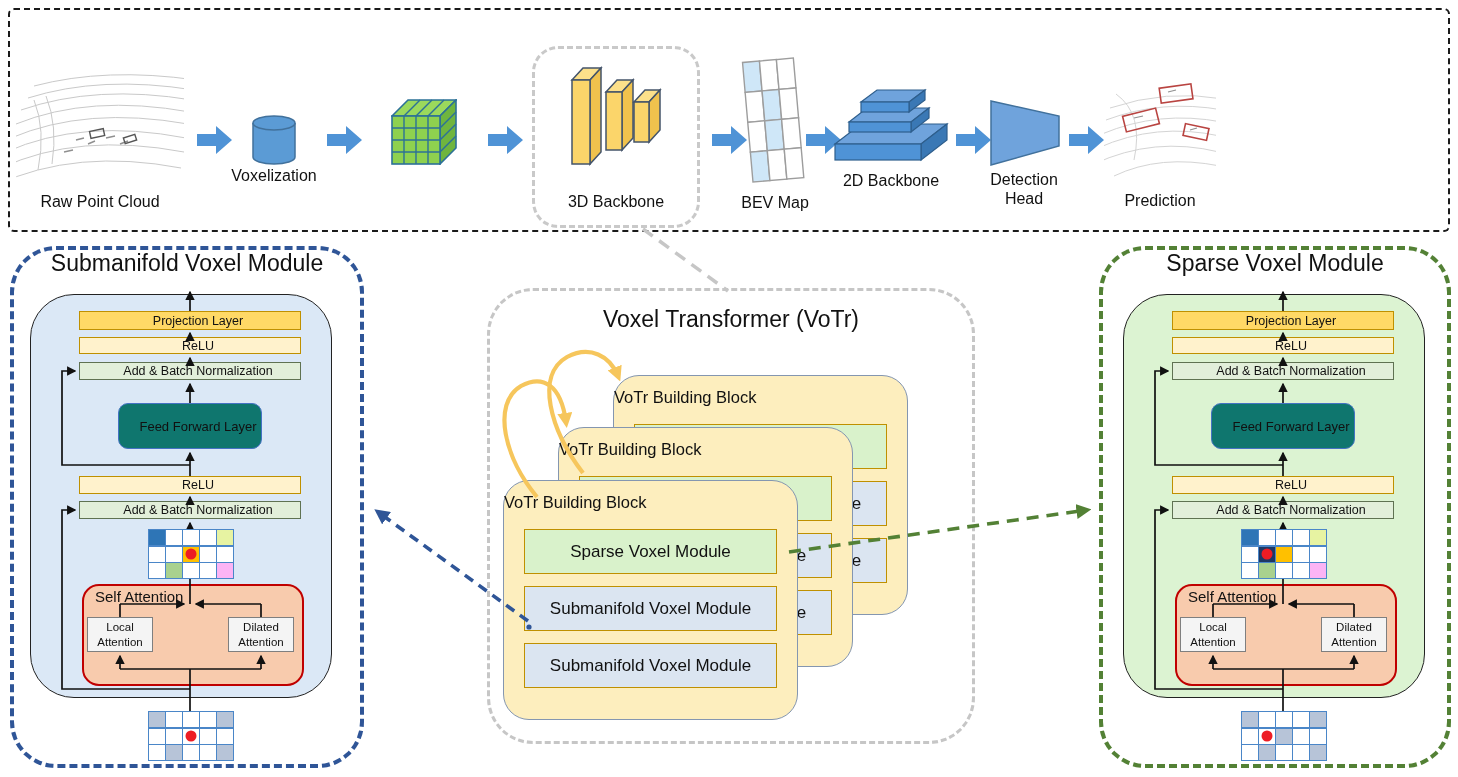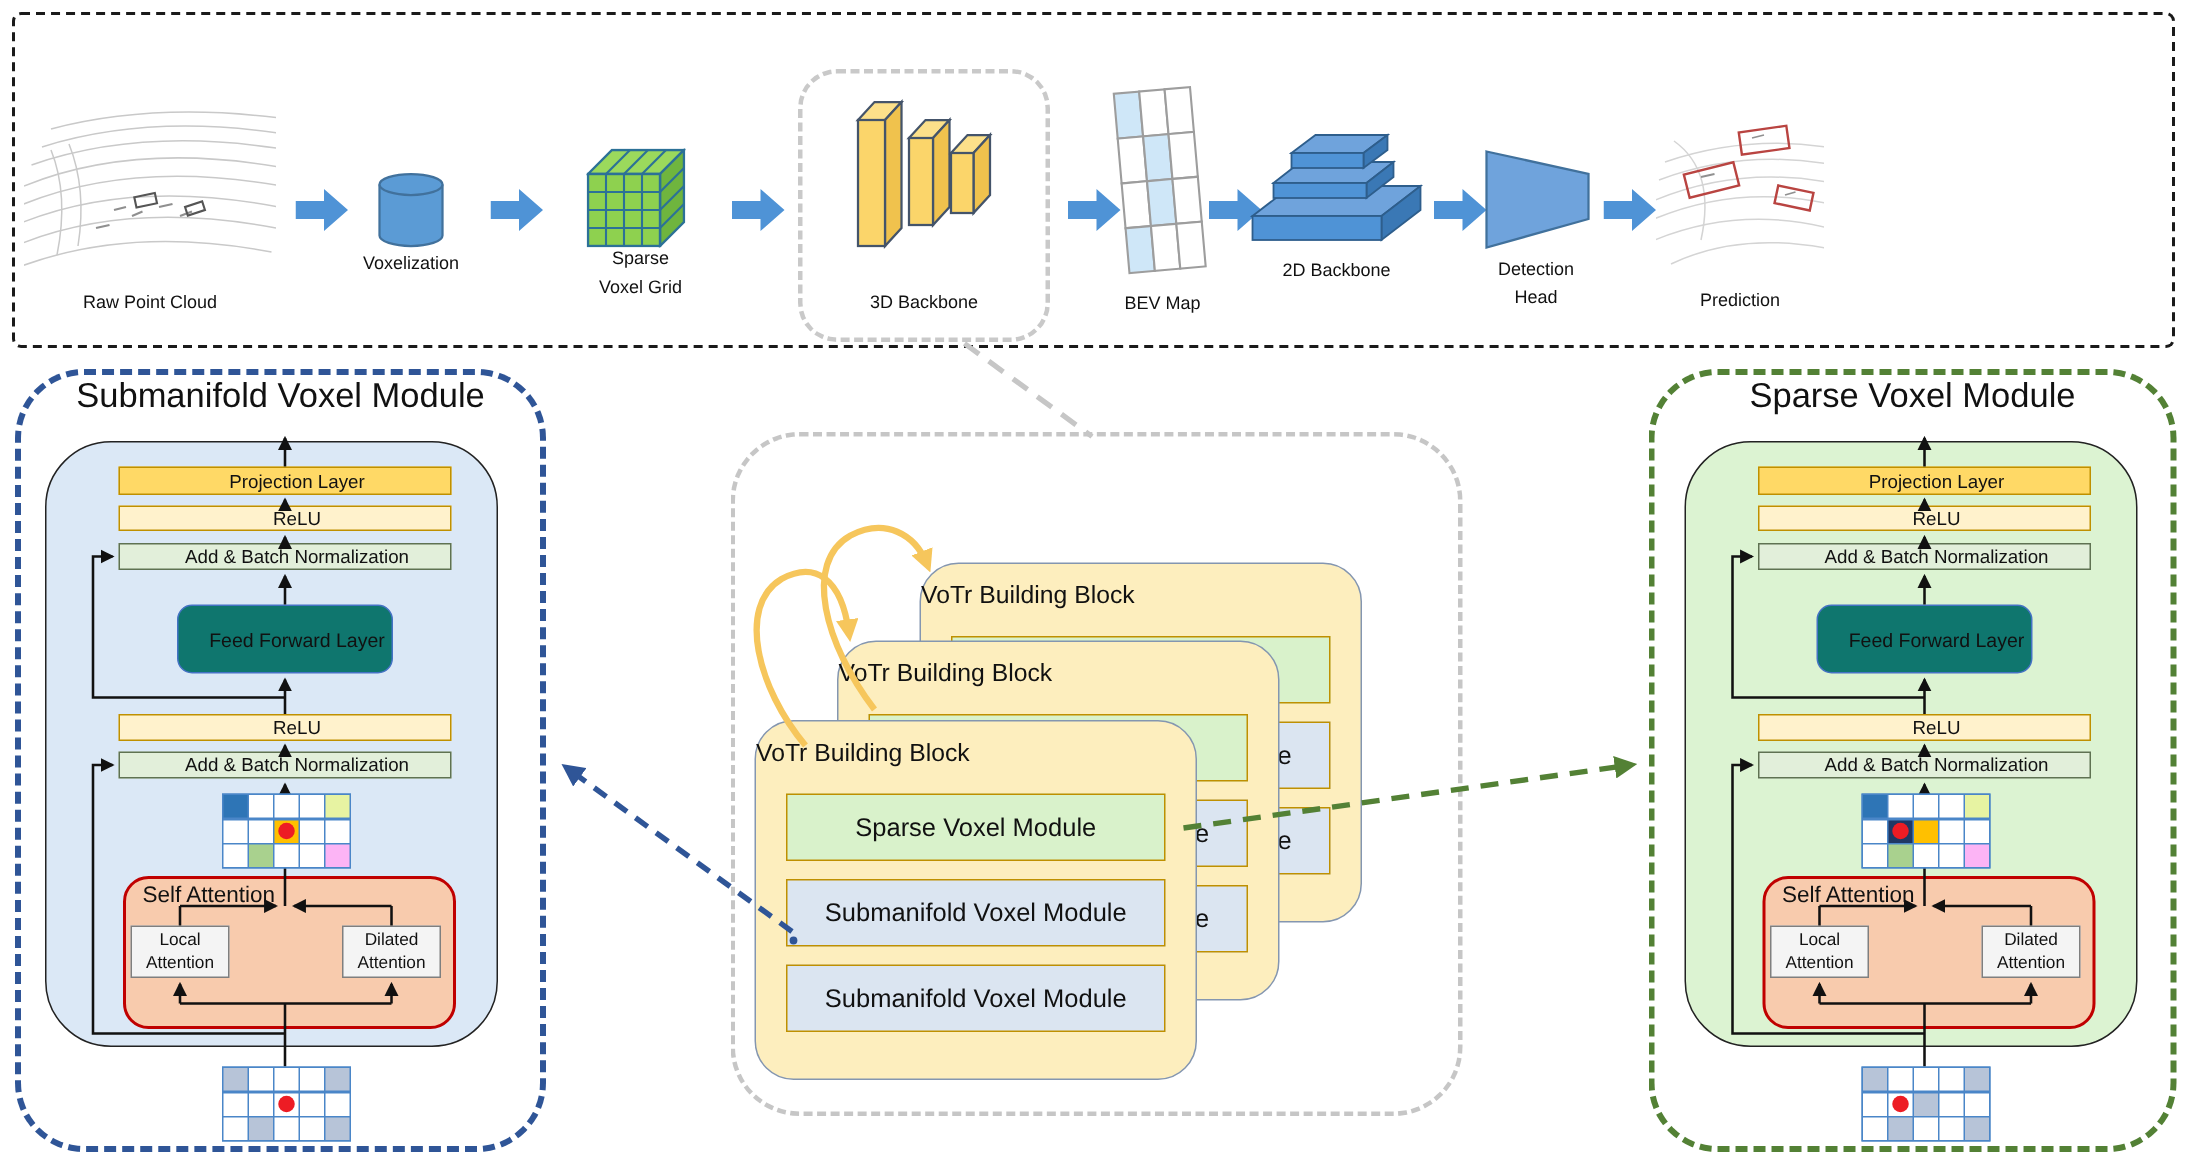--- a/index.html
+++ b/index.html
@@ -2,21 +2,21 @@
 <html><head>
 <meta charset="utf-8">
 <style>
   html,body{margin:0;padding:0;background:#fff;}
   #page{position:relative;width:1458px;height:777px;background:#ffffff;
         font-family:"Liberation Sans",sans-serif;color:#111;overflow:hidden;}
   .abs{position:absolute;box-sizing:border-box;}
   
   .pipe-border{border:2.3px dashed #1a1a1a;border-radius:6px;z-index:0;}
   .pipe-title{text-align:center;font-size:20px;z-index:2;}
-  .plabel{text-align:center;font-size:12px;line-height:19px;z-index:2;}
+  .plabel{text-align:center;font-size:16px;line-height:19px;z-index:2;}
   
   .backbone-dash{border:3.5px dashed #c9c9c9;border-radius:26px;z-index:0;}
   .votr-dash{border:3.5px dashed #c6c6c6;border-radius:46px;z-index:0;}
   .panel-dash-blue{border:4.5px dashed #2f5597;border-radius:46px;z-index:0;}
   .panel-dash-green{border:4.5px dashed #538135;border-radius:46px;z-index:0;}
   .ptitle{text-align:center;font-size:23px;z-index:2;}
   .votr-title{text-align:center;font-size:23px;z-index:2;}
   
   .panel-inner{border:1.6px solid #222;border-radius:44px;z-index:1;}
   .inner-blue{background:#dbe8f6;}
@@ -123,24 +123,20 @@
         <line x1="1" y1="41" x2="49" y2="41"></line>
         <line x1="1" y1="53" x2="49" y2="53"></line>
       <line x1="13" y1="17" x2="29" y2="1"></line>
         <line x1="25" y1="17" x2="41" y2="1"></line>
         <line x1="37" y1="17" x2="53" y2="1"></line>
       <line x1="49" y1="29" x2="65" y2="13"></line>
         <line x1="49" y1="41" x2="65" y2="25"></line>
         <line x1="49" y1="53" x2="65" y2="37"></line>
     </g>
   </svg>
-  <div class="abs plabel" style="left:354px;top:163px;width:146px;">
-    <div>Sparse</div>
-    <div>Voxel Grid</div>
-  </div>
 
   <div class="abs backbone-dash" style="left:532px;top:46px;width:168px;height:182px;"></div>
   <svg class="abs" style="left:570px;top:56px;z-index:2" width="92" height="112" viewBox="0 0 92 112">
     <g stroke="#44546a" stroke-width="1.5">
       <polygon points="2,24 13,12 31,12 20,24" fill="#fce08a"></polygon>
       <polygon points="20,24 31,12 31,96 20,108" fill="#f0c24d"></polygon>
       <rect x="2" y="24" width="18" height="84" fill="#fbd56a"></rect>
       <polygon points="36,36 47,24 63,24 52,36" fill="#fce08a"></polygon>
       <polygon points="52,36 63,24 63,82 52,94" fill="#f0c24d"></polygon>
       <rect x="36" y="36" width="16" height="58" fill="#fbd56a"></rect>
@@ -333,20 +329,21 @@
       <div class="cell" style="background: rgb(255, 255, 255);"></div>
       <div class="cell" style="background: rgb(255, 255, 255);"></div>
       <div class="cell" style="background: rgb(255, 255, 255);"></div>
       <div class="cell" style="background: rgb(183, 196, 216);"></div>
       <div class="cell" style="background: rgb(255, 255, 255);"></div>
       <div class="cell" style="background: rgb(255, 255, 255);"></div>
       <div class="cell" style="background: rgb(183, 196, 216);"></div>
     </div>
 
   <div class="abs votr-dash" style="left:487px;top:288px;width:488px;height:456px;"></div>
+  <div class="abs votr-title" style="left:487px;top:306px;width:488px;">Voxel Transformer (VoTr)</div>
 
   <div class="card" style="left:613px;top:375px;z-index:1;">
     <div class="card-title">VoTr Building Block</div>
     <div class="card-row row-green" style="top:48px;">Sparse Voxel Module</div>
     <div class="card-row row-blue" style="top:105px;">Submanifold Voxel Module</div>
     <div class="card-row row-blue" style="top:162px;">Submanifold Voxel Module</div>
   </div>
   <div class="card" style="left:558px;top:427px;z-index:2;">
     <div class="card-title">VoTr Building Block</div>
     <div class="card-row row-green" style="top:48px;">Sparse Voxel Module</div>

